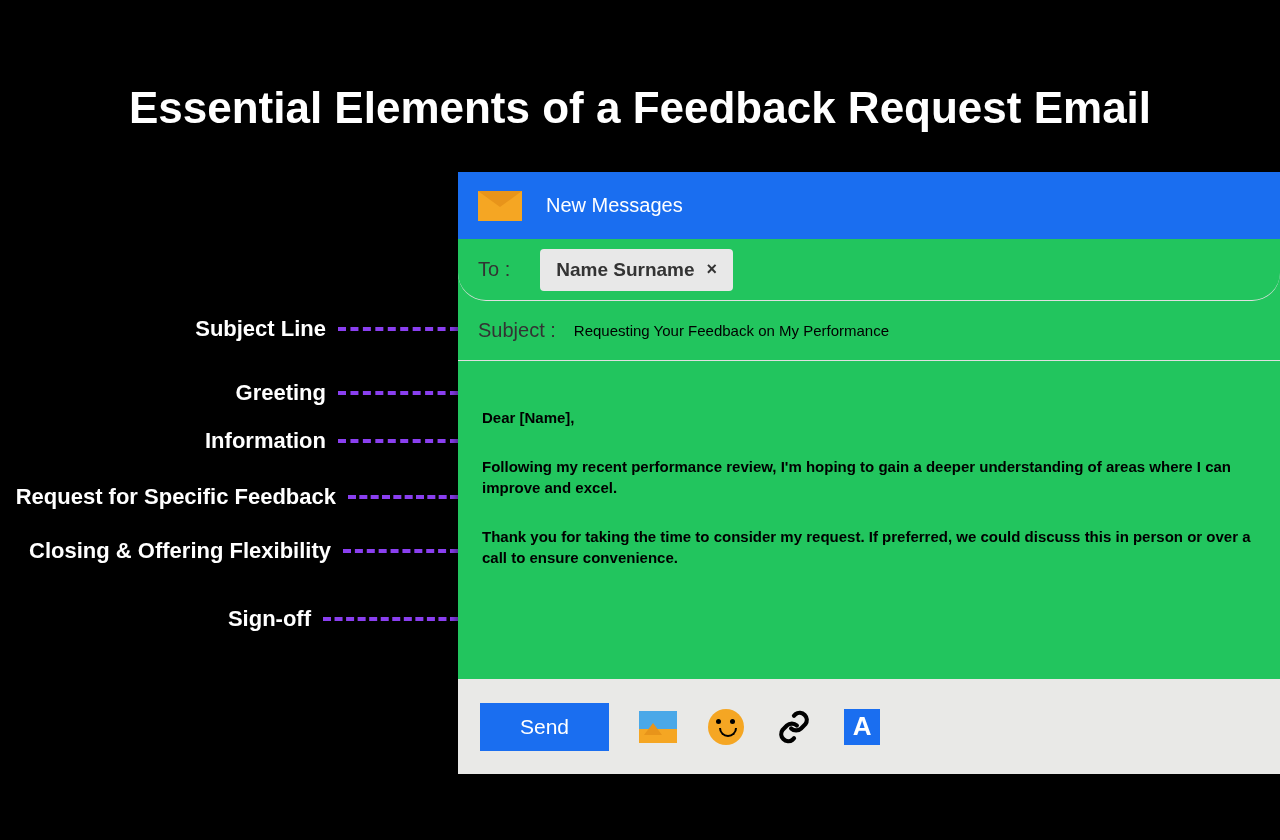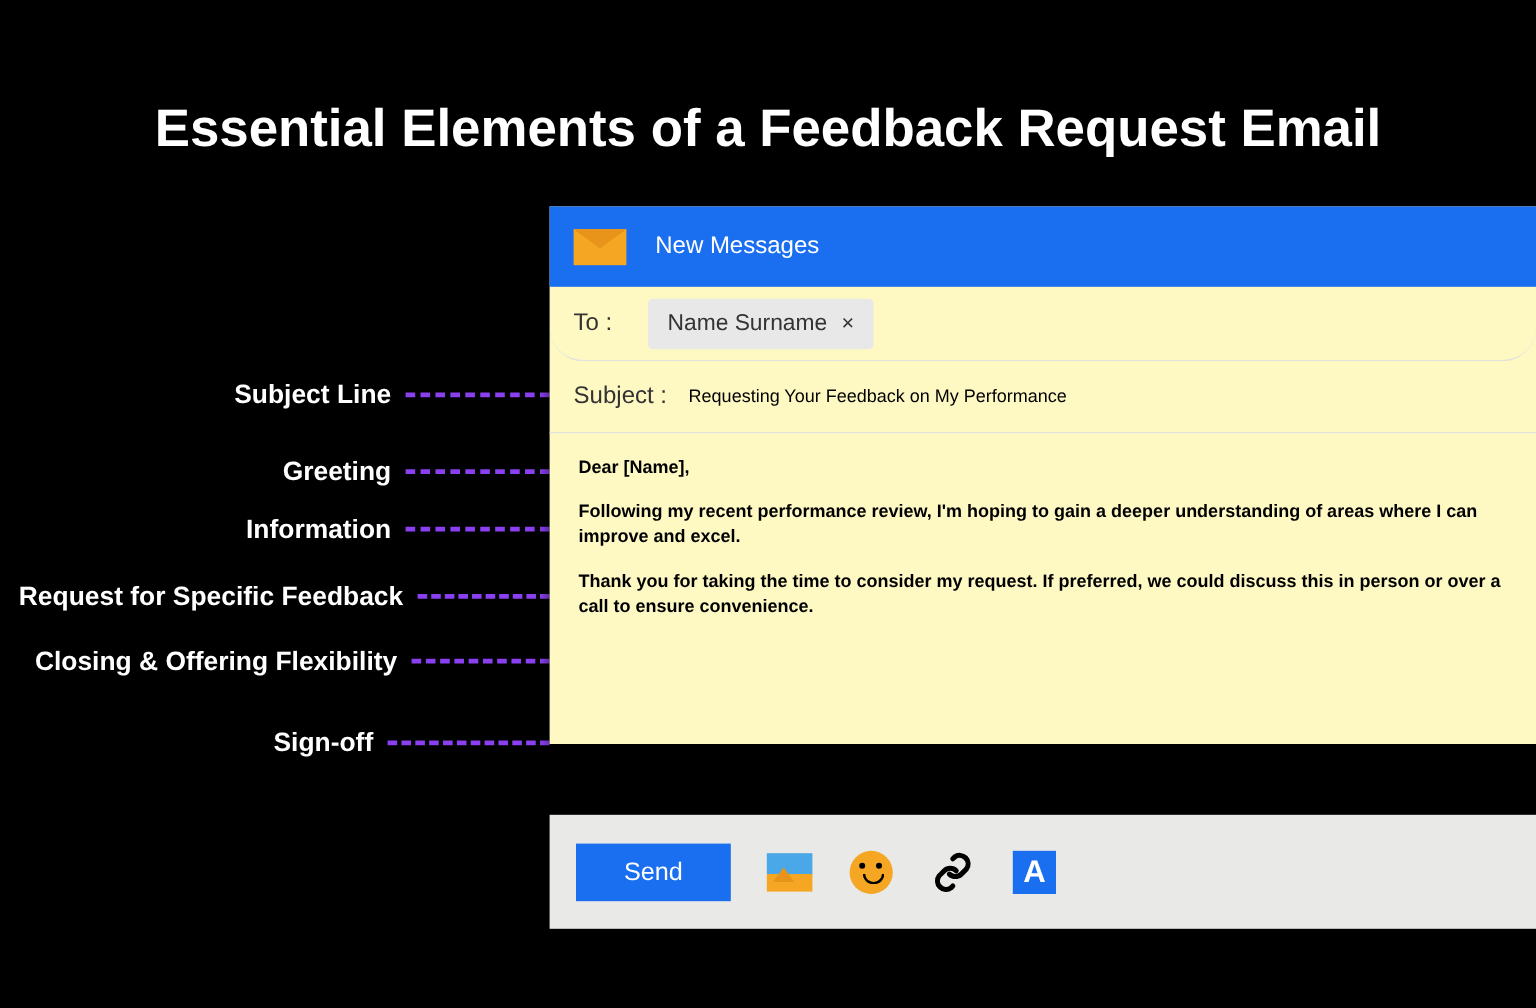--- a/index.html
+++ b/index.html
@@ -43,22 +43,22 @@
 }
 .dashed {
   border-top: 4px dashed #8a3ff0;
   flex: 0 0 auto;
 }
 .email-window {
   position: absolute;
   left: 458px;
   top: 172px;
   width: 822px;
-  height: 448px;
-  background: #fef9c3;
+  height: 602px;
+  background: #22c55e;
   box-shadow: -2px 2px 8px rgba(0,0,0,0.5);
 }
 .email-header {
   background: #1a6ef0;
   height: 67px;
   display: flex;
   align-items: center;
   padding: 0 20px;
 }
 .mail-icon {
@@ -98,20 +98,21 @@
   margin-right: 30px;
 }
 .to-chip {
   background: #e8e8e8;
   padding: 10px 16px;
   border-radius: 4px;
   display: flex;
   align-items: center;
   font-size: 19px;
   color: #333;
+  font-weight: bold;
 }
 .chip-x {
   margin-left: 12px;
   font-size: 18px;
 }
 .subject-row {
   height: 60px;
   display: flex;
   align-items: center;
   padding: 0 20px;
@@ -130,20 +131,21 @@
 .body-area {
   padding: 18px 24px;
   font-size: 15px;
   font-weight: 600;
   color: #000;
   line-height: 1.4;
   height: 318px;
 }
 .body-para {
   margin-bottom: 16px;
+  margin-top: 28px;
 }
 .sign-off-line {
   line-height: 1.35;
 }
 .toolbar {
   background: #e9e9e7;
   height: 95px;
   display: flex;
   align-items: center;
   padding: 0 22px;

